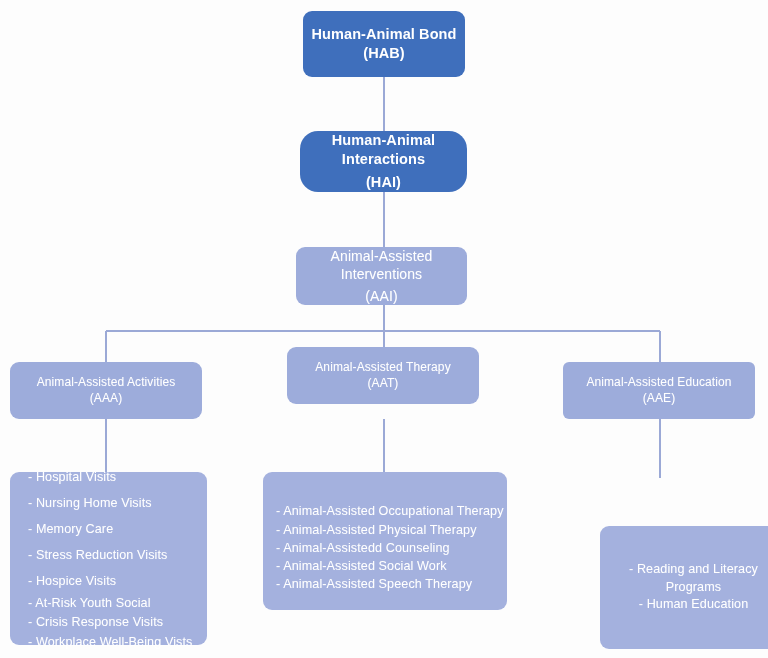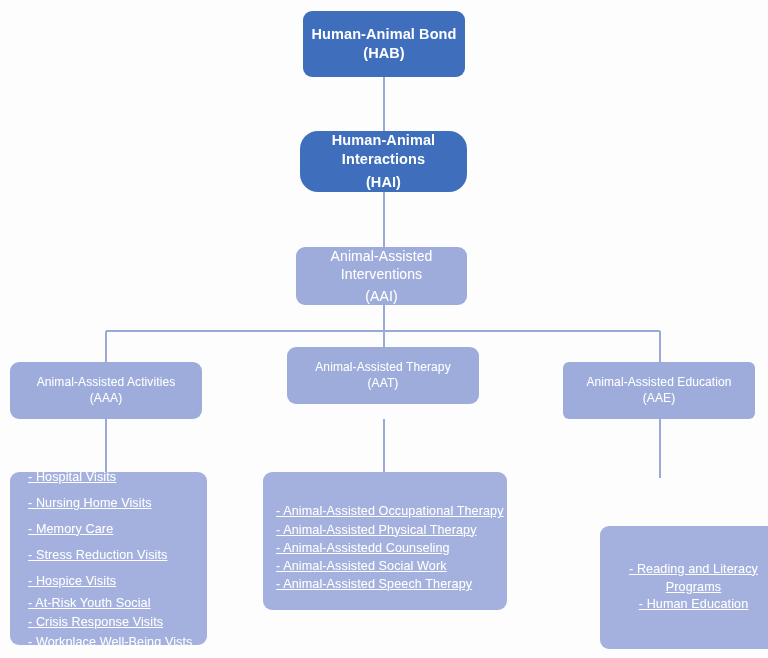--- a/index.html
+++ b/index.html
@@ -67,21 +67,20 @@
     text-shadow: 0 0 1px rgba(255,255,255,.28);
     align-items: center;
   }
 
   
   .node.leaf {
     background: #A4B1DE;
     align-items: stretch;
     padding: 0 14px;
     text-shadow: 0 0 1px rgba(255,255,255,.25);
-    text-decoration: underline;
   }
 
   .leaf-list {
     list-style: none;
     width: 100%;
   }
   .leaf-list li {
     font-size: 12.6px;
     color: #ffffff;
     white-space: nowrap;

